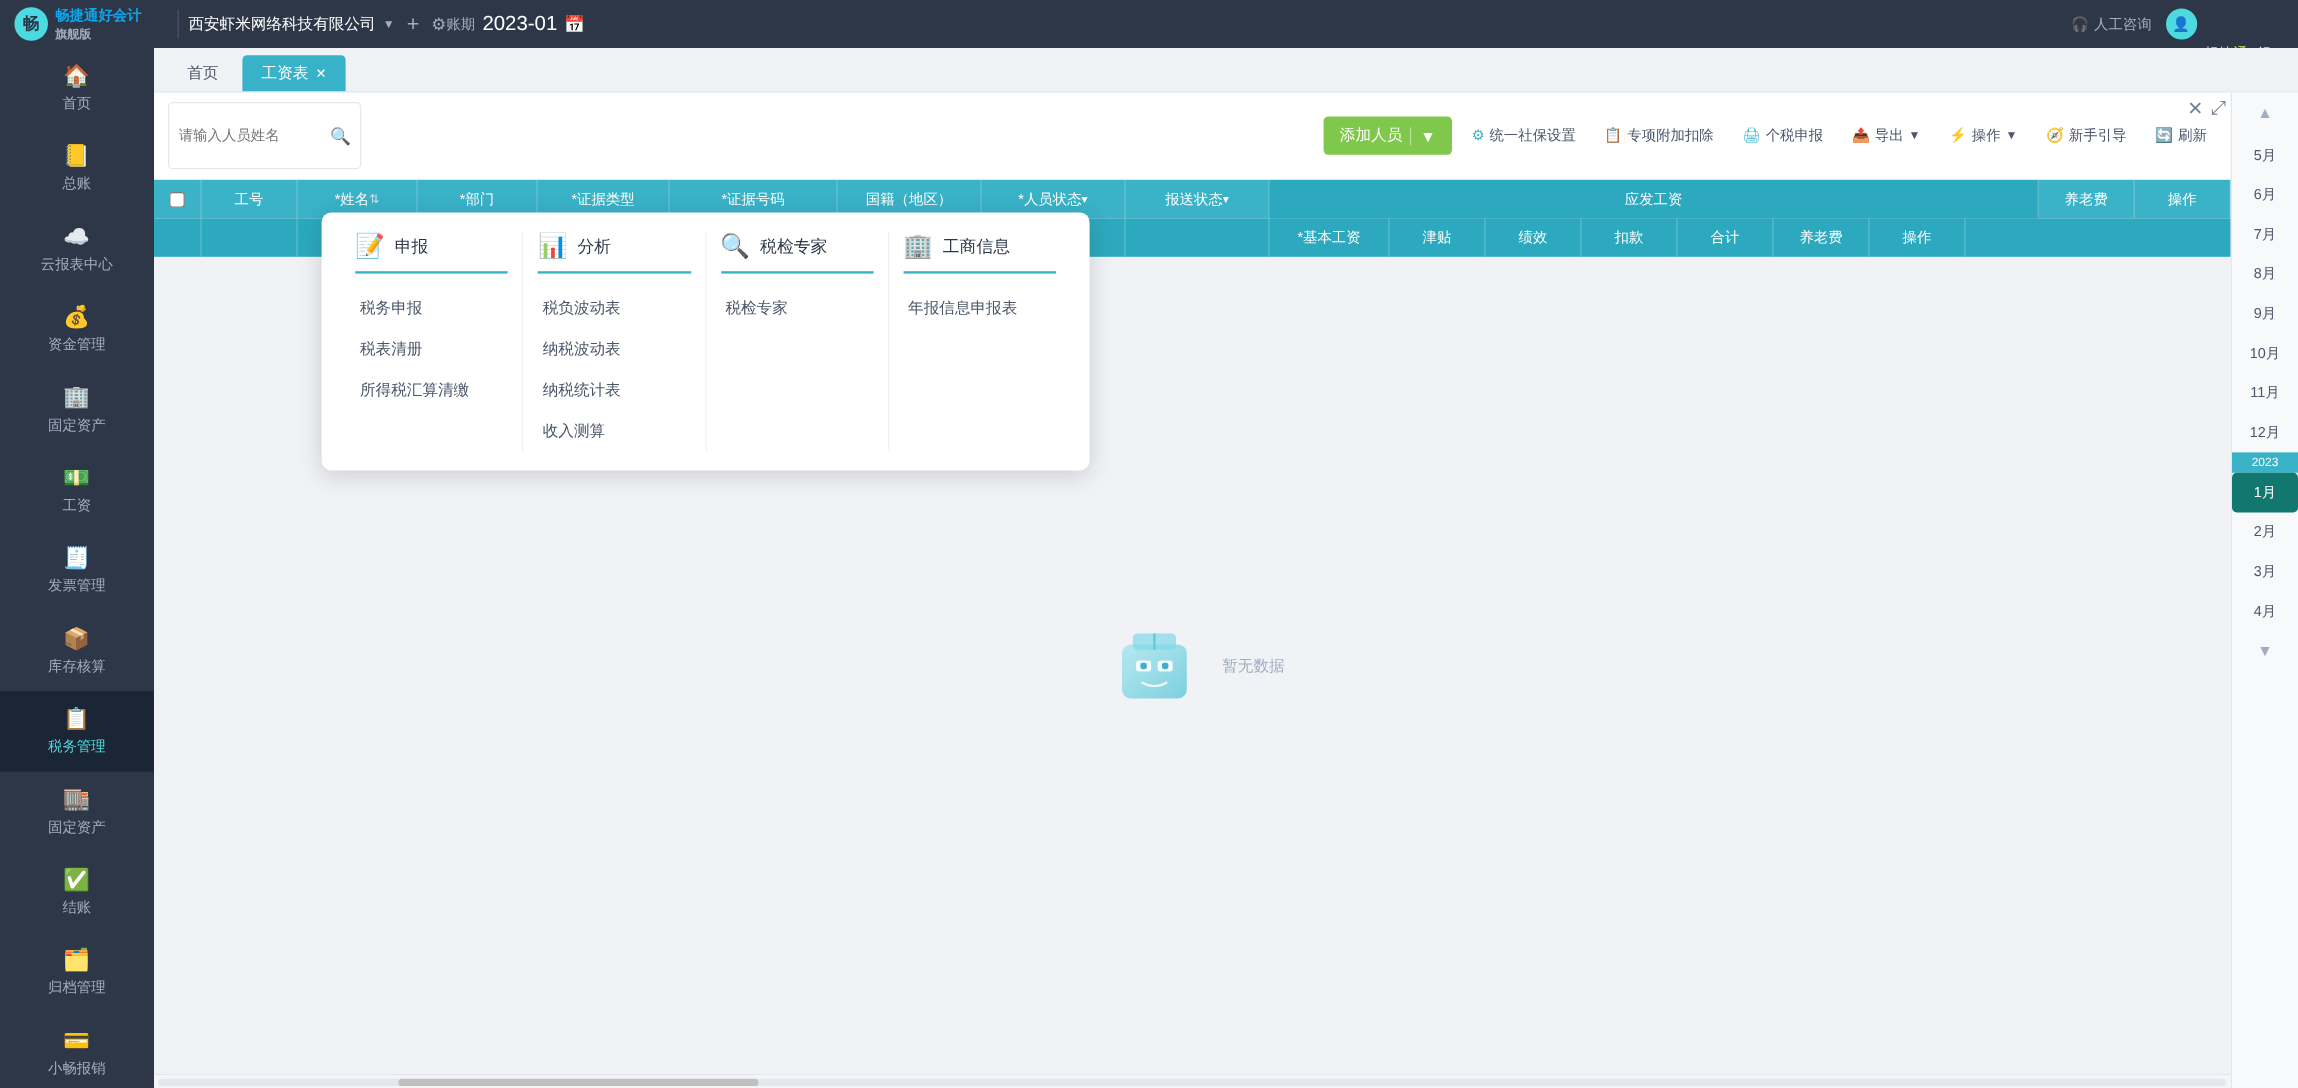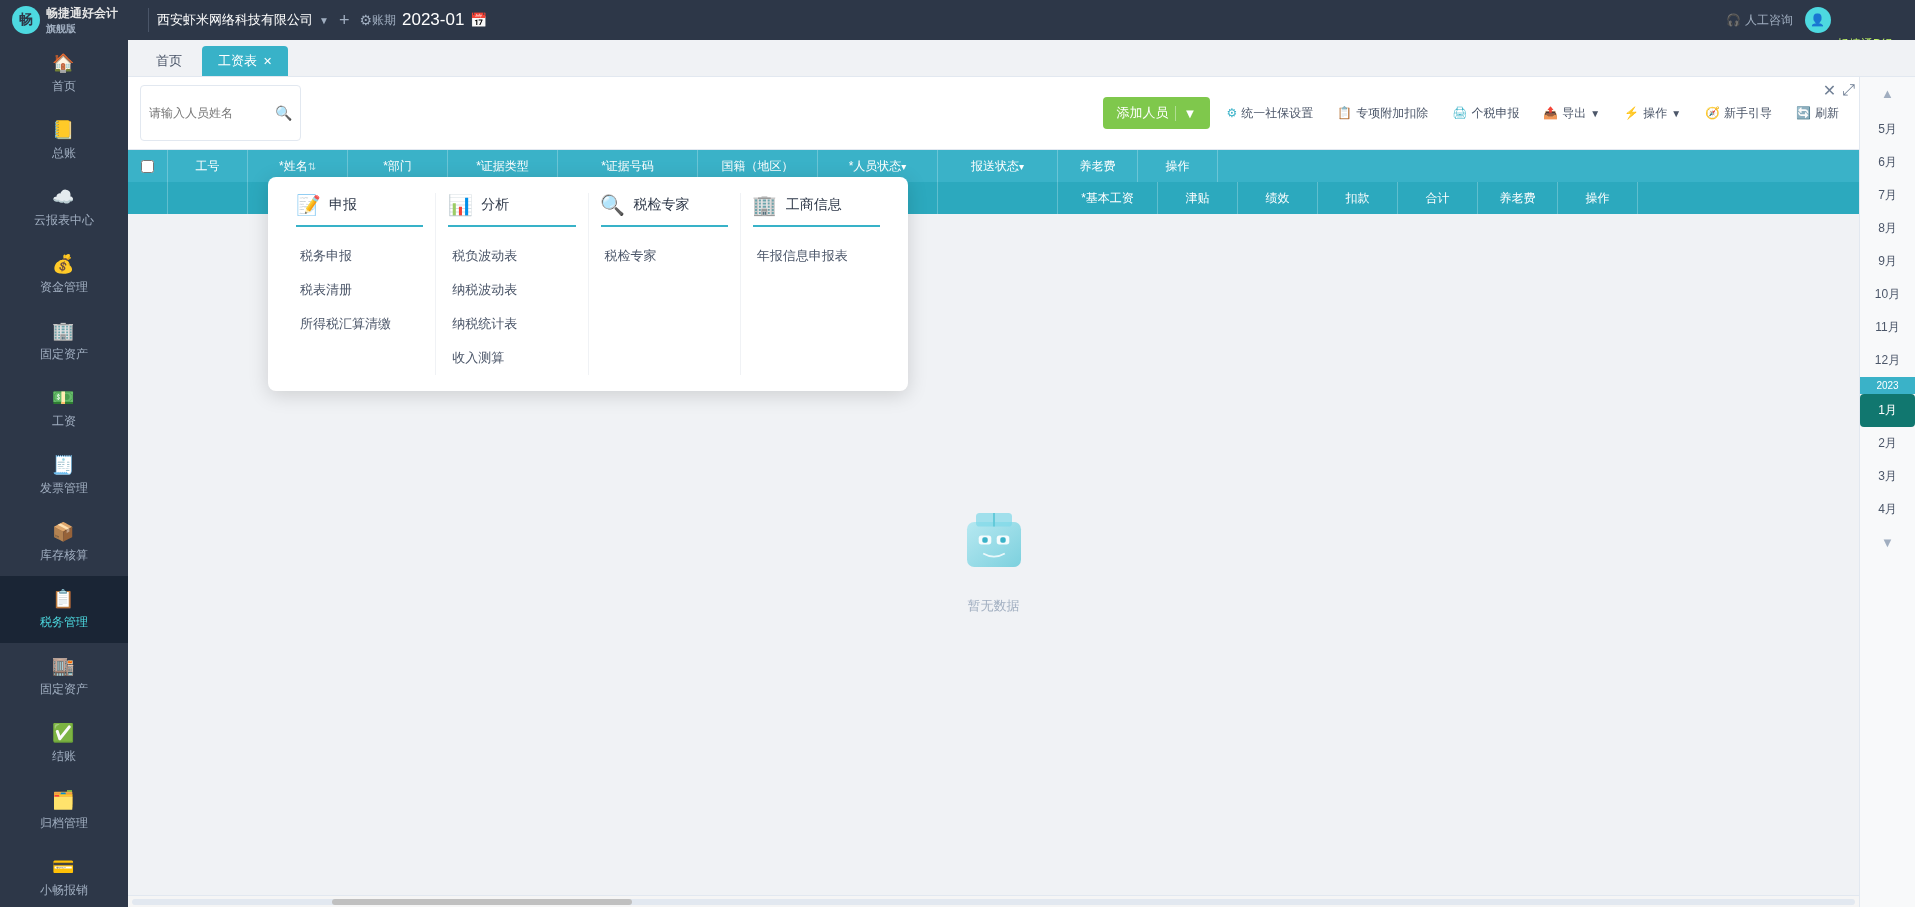--- a/index.html
+++ b/index.html
@@ -68,21 +68,21 @@
       background: white; border-radius: 8px; box-shadow: 0 4px 20px rgba(0,0,0,0.15);
       width: 640px; padding: 16px;
     }
     .popup-sections { display: flex; gap: 0; }
     .popup-section { flex: 1; padding: 0 12px; border-right: 1px solid #f0f2f5; }
     .popup-section:last-child { border-right: none; }
     .popup-section-title { display: flex; align-items: center; gap: 8px; font-size: 14px; color: #2d3748; font-weight: 500; margin-bottom: 12px; padding-bottom: 8px; border-bottom: 2px solid #38b2c8; }
     .popup-menu-item { padding: 8px 4px; font-size: 13px; color: #4a5568; cursor: pointer; }
 
     
-    .empty-state { flex: 1; display: flex; flex-direction: column; align-items: center; justify-content: center; gap: 12px; text-align: right; }
+    .empty-state { flex: 1; display: flex; flex-direction: row; align-items: center; justify-content: center; gap: 12px; text-align: right; }
     .empty-text { color: #a0aec0; font-size: 13px; }
 
     
     .calendar-panel { width: 56px; background: #f8f9fa; border-left: 1px solid #e2e8f0; display: flex; flex-direction: column; align-items: center; overflow-y: auto; flex-shrink: 0; }
     .cal-month { width: 100%; text-align: center; padding: 8px 4px; font-size: 12px; color: #4a5568; cursor: pointer; }
     .cal-month.active { background: #0f766e; color: white; border-radius: 4px; }
     .cal-nav { width: 32px; height: 32px; display: flex; align-items: center; justify-content: center; cursor: pointer; color: #a0aec0; }
 
     .full-header { display: flex; flex-direction: column; flex-shrink: 0; }
     
@@ -99,21 +99,21 @@
     
     .overlay { position: absolute; top: 0; left: 0; right: 0; bottom: 0; background: rgba(255,255,255,0.01); z-index: 50; }
   </style>
 </head>
 <body>
 
 <div class="top-bar">
   <div class="top-bar-logo">
     <div class="logo-icon">畅</div>
     <div>
-      <div style="font-size:12px;color:#e5e5e5;">畅捷通好会计</div>
+      <div style="font-size:12px;color:#0ea5e9;">畅捷通好会计</div>
       <div style="font-size:10px;color:#a0aec0;">旗舰版</div>
     </div>
   </div>
   <div style="width:1px;height:24px;background:#4a5568;margin:0 8px;"></div>
   <div class="top-bar-company">
     <span class="company-name">西安虾米网络科技有限公司</span>
     <span style="color:#a0aec0;font-size:10px;">▼</span>
   </div>
   <span style="color:#a0aec0;font-size:18px;margin-left:10px;cursor:pointer;">+</span>
   <span style="color:#a0aec0;font-size:14px;margin-left:10px;cursor:pointer;">⚙</span>
@@ -255,20 +255,23 @@
             </div>
             <div class="hcell" style="width:80px;">工号</div>
             <div class="hcell sortable" style="width:100px;">*姓名</div>
             <div class="hcell" style="width:100px;">*部门</div>
             <div class="hcell" style="width:110px;">*证据类型</div>
             <div class="hcell" style="width:140px;">*证据号码</div>
             <div class="hcell" style="width:120px;">国籍（地区）</div>
             <div class="hcell filter" style="width:120px;">*人员状态</div>
             <div class="hcell filter" style="width:120px;">报送状态</div>
 
+            <div style="display:flex;flex-direction:column;flex:1;min-width:420px;">
+              <div style="background:#2aa8be;text-align:center;font-size:12px;color:white;height:32px;display:flex;align-items:center;justify-content:center;border-right:1px solid rgba(255,255,255,0.25);">应发工资</div>
+            </div>
             <div class="hcell" style="width:80px;">养老费</div>
             <div class="hcell" style="width:80px;">操作</div>
           </div>
 
           <div class="header-row2">
             <div class="hcell" style="width:40px;"></div>
             <div class="hcell" style="width:80px;"></div>
             <div class="hcell" style="width:100px;"></div>
             <div class="hcell" style="width:100px;"></div>
             <div class="hcell" style="width:110px;"></div>

